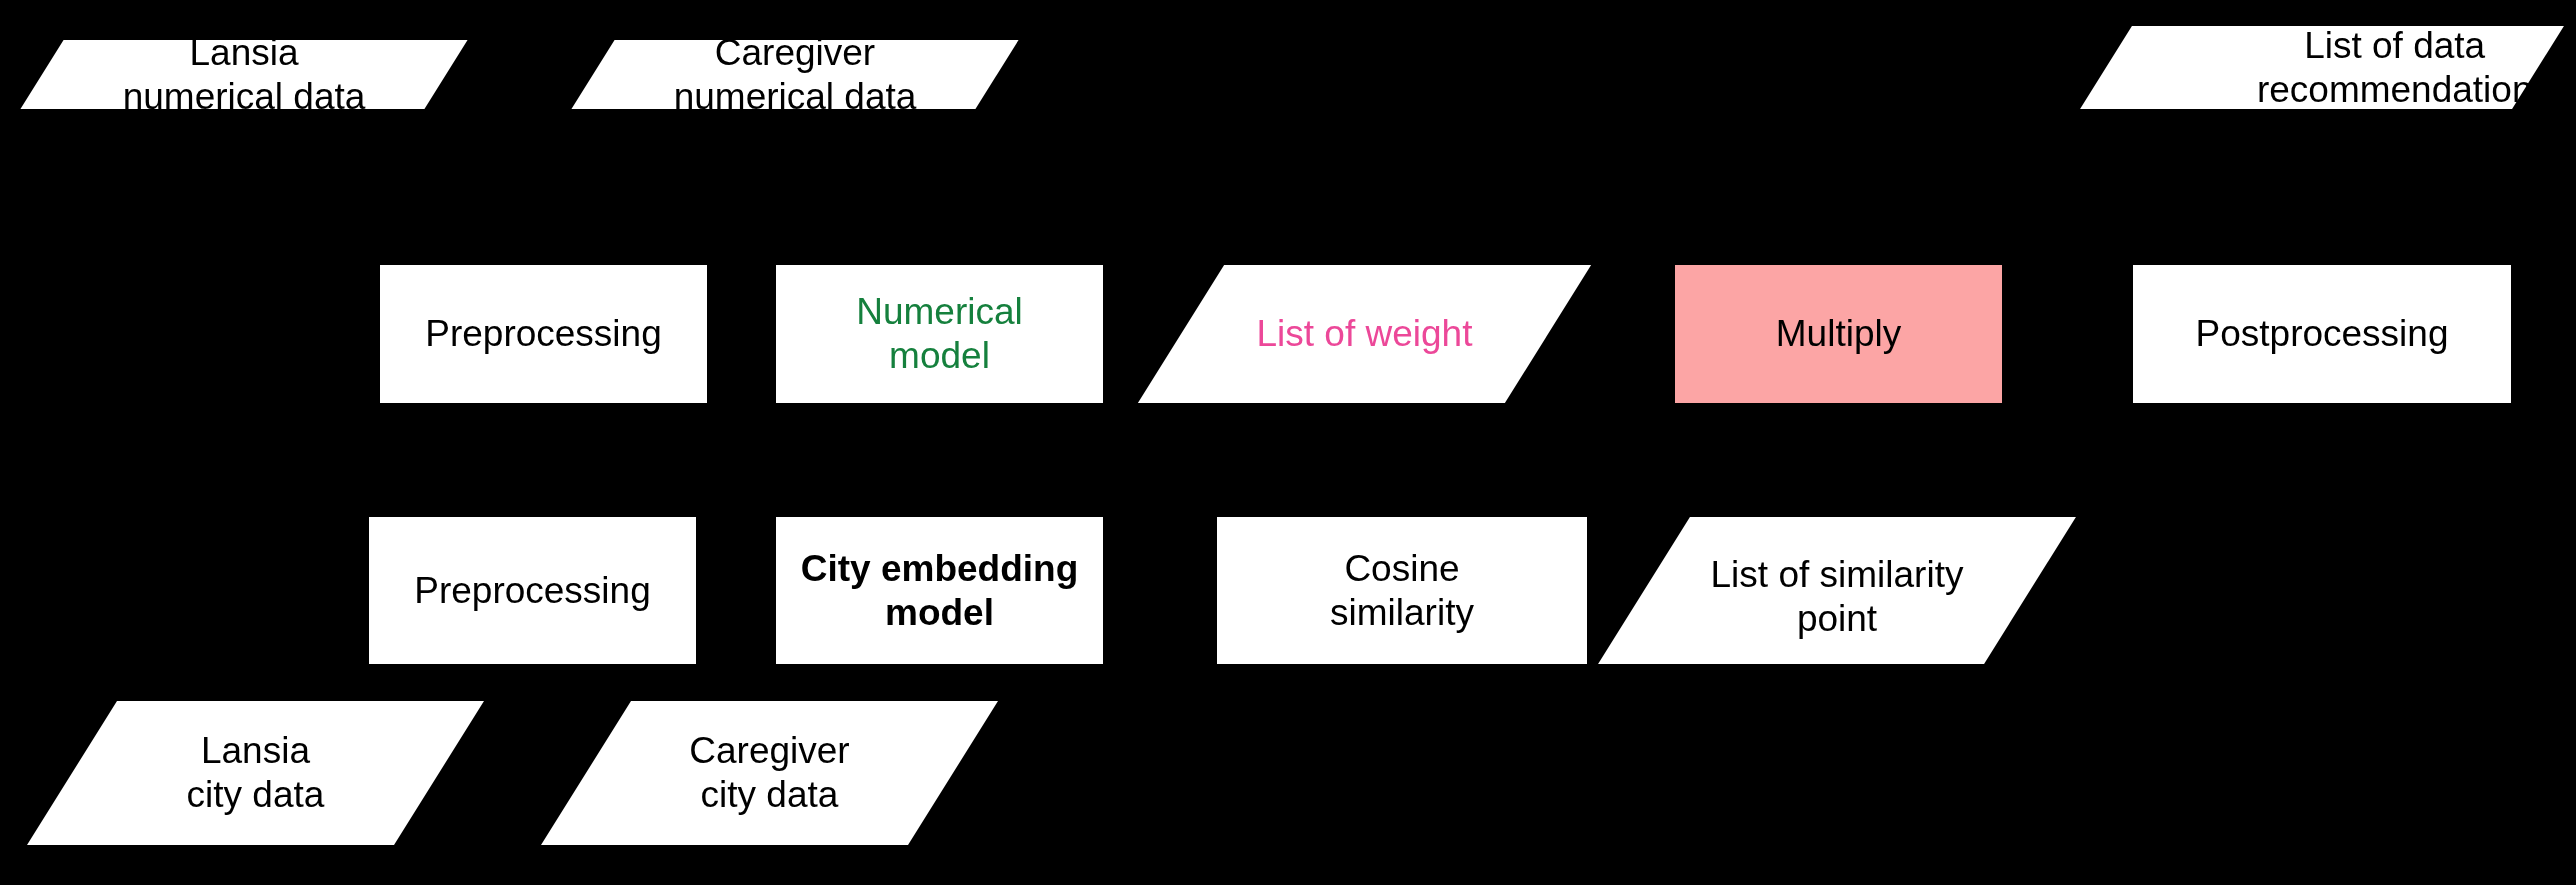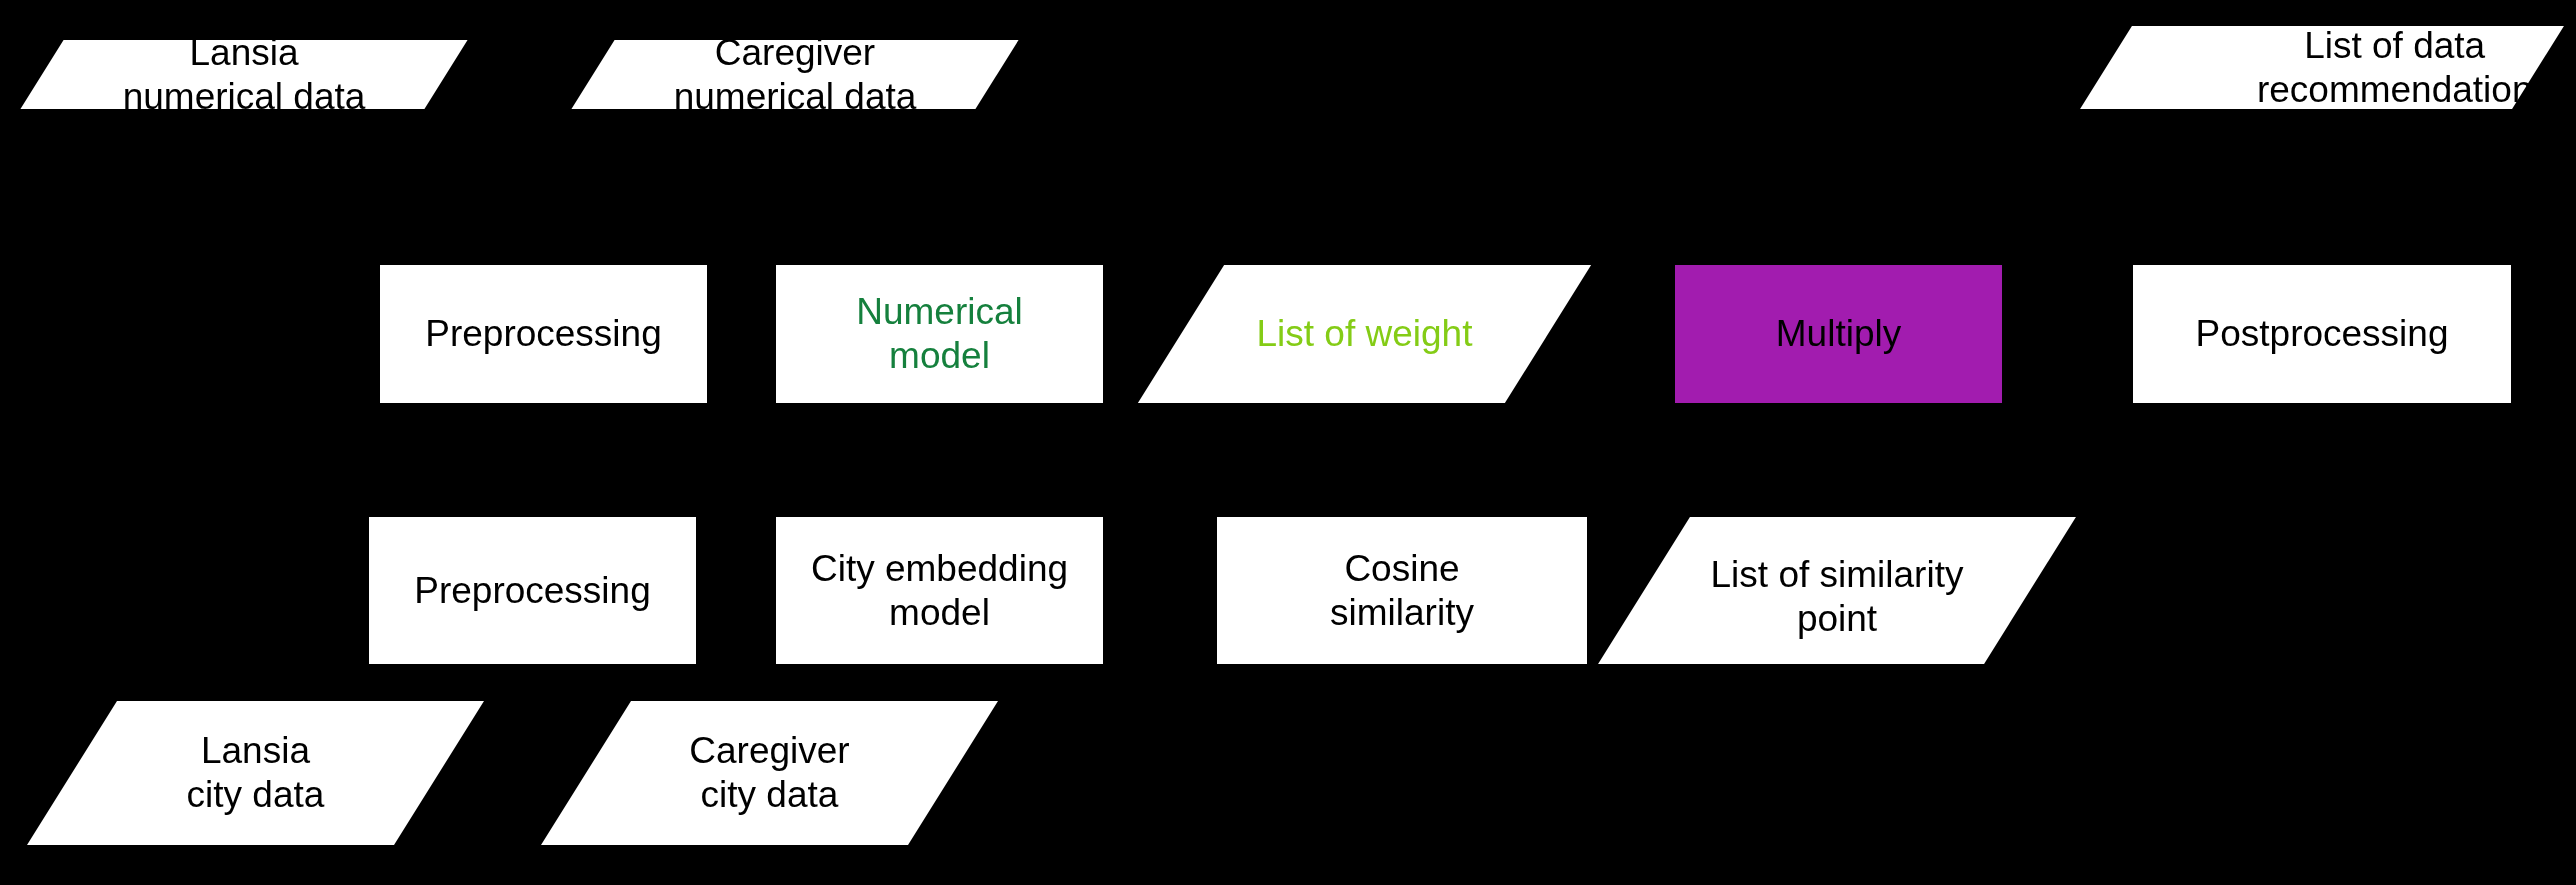--- a/index.html
+++ b/index.html
@@ -75,32 +75,32 @@
     </div>
     <div class="node rect" style="left: 380px; top: 265px; width: 327px; height: 138px; background: rgb(255, 255, 255);">
       <span class="label" style="color: rgb(0, 0, 0);">Preprocessing</span>
     </div>
     <div class="node rect" style="left: 776px; top: 265px; width: 327px; height: 138px; background: rgb(255, 255, 255);">
       <span class="label" style="color: #15803d;">Numerical
 model</span>
     </div>
     <div class="node para" style="left: 1181px; top: 265px; width: 367px; height: 138px;">
       <div class="para-bg" style="background: rgb(255, 255, 255);"></div>
-      <span class="label" style="color: #84cc16; text-align: right;">List of weight</span>
+      <span class="label" style="color: #ec4899; text-align: right;">List of weight</span>
     </div>
-    <div class="node rect" style="left: 1675px; top: 265px; width: 327px; height: 138px; background: #a21caf;">
+    <div class="node rect" style="left: 1675px; top: 265px; width: 327px; height: 138px; background: #fca5a5;">
       <span class="label" style="color: rgb(0, 0, 0);">Multiply</span>
     </div>
     <div class="node rect" style="left: 2133px; top: 265px; width: 378px; height: 138px; background: rgb(255, 255, 255);">
       <span class="label" style="color: rgb(0, 0, 0);">Postprocessing</span>
     </div>
     <div class="node rect" style="left: 369px; top: 517px; width: 327px; height: 147px; background: rgb(255, 255, 255);">
       <span class="label" style="color: rgb(0, 0, 0);">Preprocessing</span>
     </div>
-    <div class="node rect" style="left: 776px; top: 517px; width: 327px; height: 147px; background: rgb(255, 255, 255);">
+    <div class="node rect" style="left: 776px; top: 517px; width: 327px; height: 147px; background: rgb(255, 255, 255); font-weight: bold;">
       <span class="label" style="color: rgb(0, 0, 0);">City embedding
 model</span>
     </div>
     <div class="node rect" style="left: 1217px; top: 517px; width: 370px; height: 147px; background: rgb(255, 255, 255);">
       <span class="label" style="color: rgb(0, 0, 0);">Cosine
 similarity</span>
     </div>
     <div class="node para" style="left: 1644px; top: 517px; width: 386px; height: 147px;">
       <div class="para-bg" style="background: rgb(255, 255, 255);"></div>
       <span class="label" style="color: rgb(0, 0, 0); margin-top: 12px;">List of similarity

